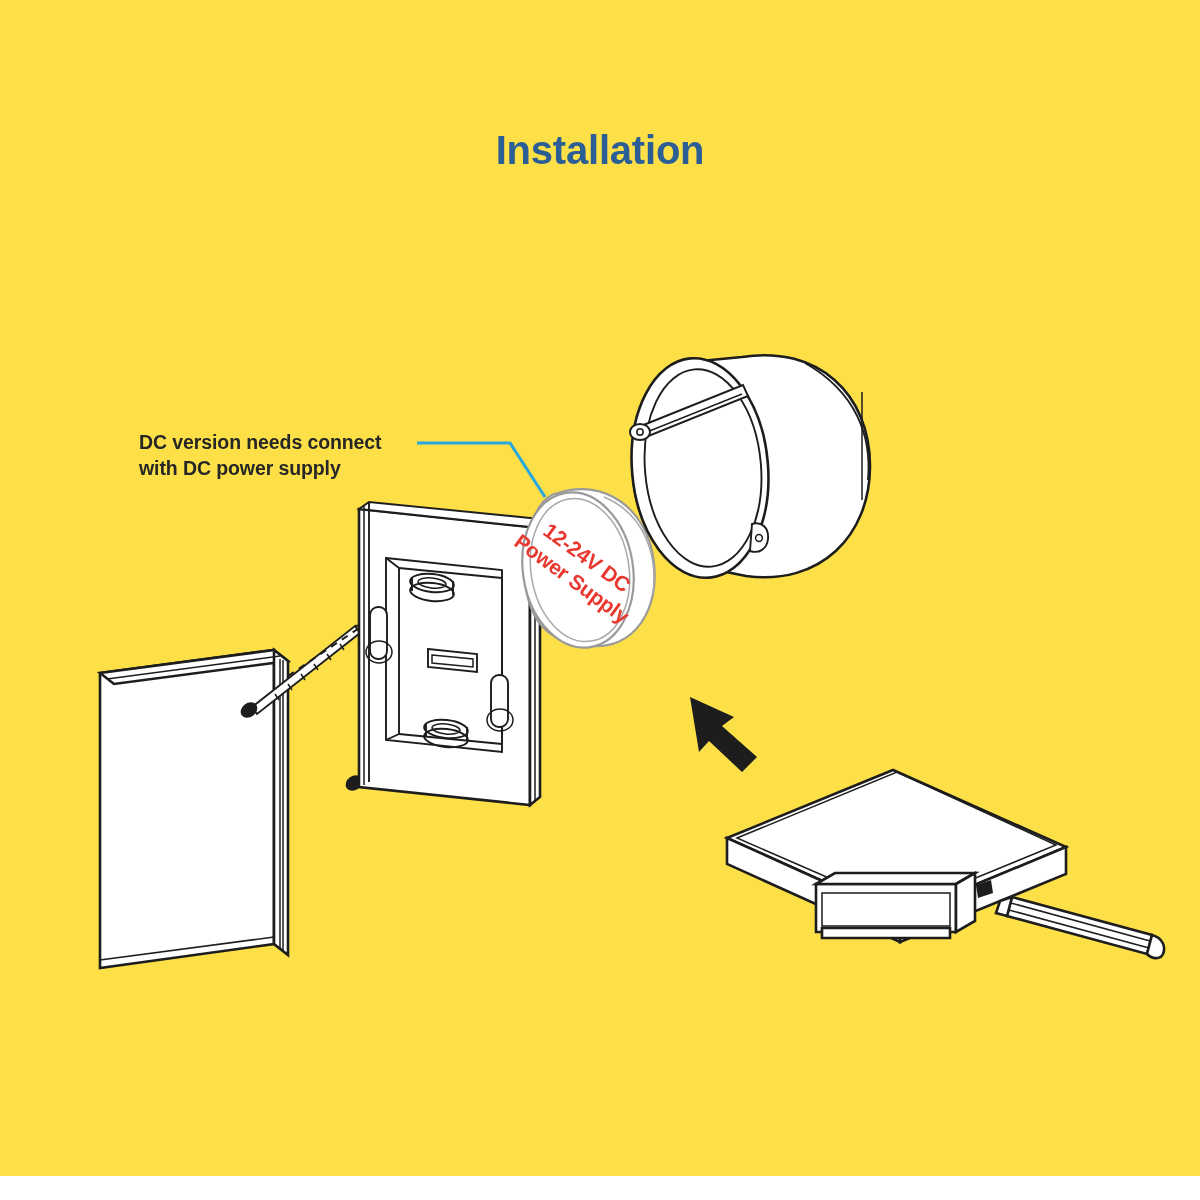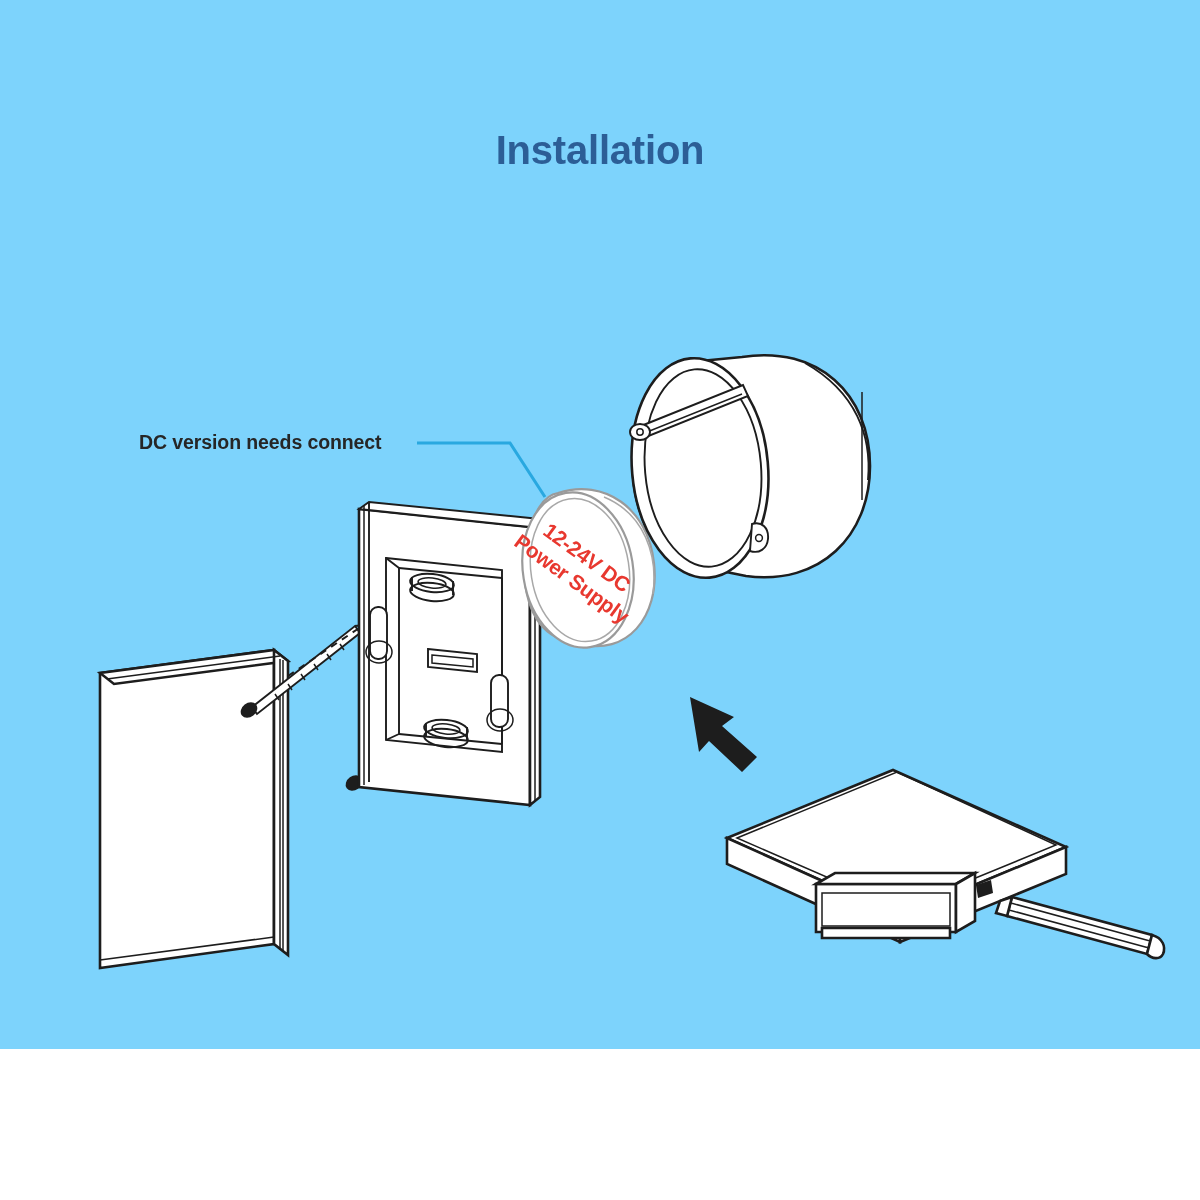--- a/index.html
+++ b/index.html
@@ -13,22 +13,22 @@
     height: 1200px;
     position: relative;
     overflow: hidden;
     font-family: "Liberation Sans", sans-serif;
     -webkit-font-smoothing: antialiased;
   }
   #page {
     position: absolute;
     left: 0; top: 0;
     width: 1200px;
-    height: 1049px;
-    background: #7dd3fc;
+    height: 1176px;
+    background: #fde047;
   }
   #title {
     position: absolute;
     left: 0;
     top: 130px;
     width: 1200px;
     text-align: center;
     font-size: 40px;
     font-weight: bold;
     letter-spacing: -0.2px;
@@ -74,20 +74,21 @@
 </style>
 </head>
 <body>
 
 <div id="page">
 
   <div id="title">Installation</div>
 
   <div id="callout-text">
     <span class="l1">DC version needs connect</span>
+    <span class="l2">with DC power supply</span>
   </div>
 
   <svg class="art" viewBox="0 0 1200 1200" xmlns="http://www.w3.org/2000/svg">
 
     <path class="leader" d="M 417 443 L 510 443 L 545 497"></path>
 
     <g>
 
       <polygon class="wfill" points="100,673 274,650 274,944 100,968"></polygon>
 

